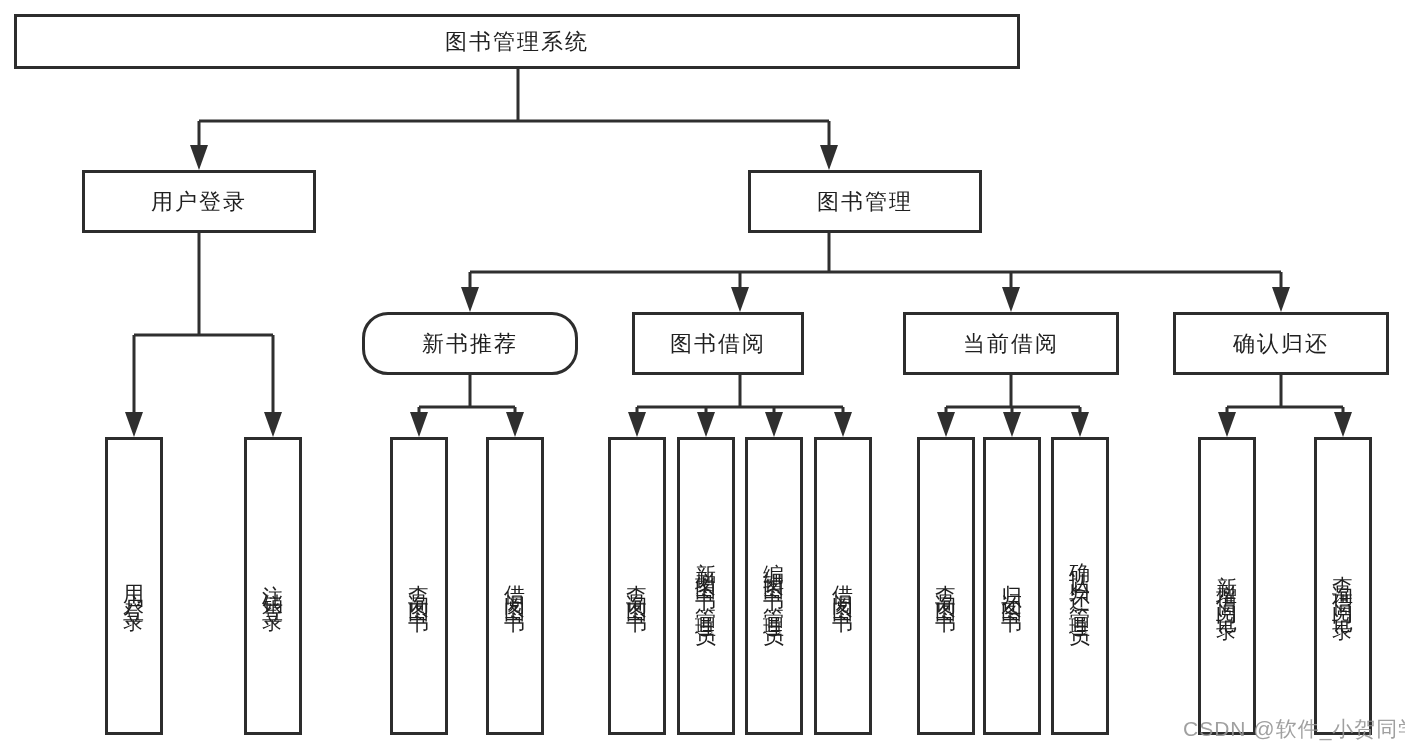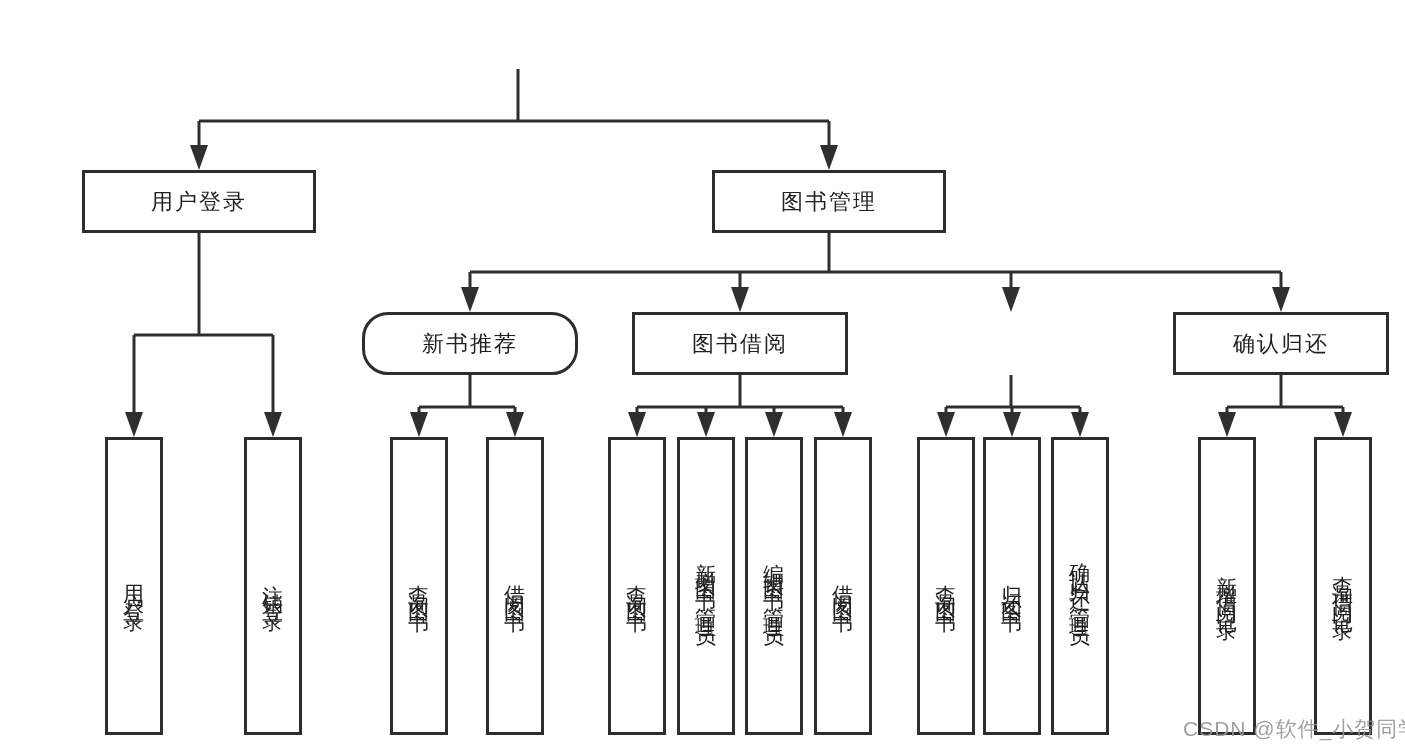--- a/index.html
+++ b/index.html
@@ -63,23 +63,23 @@
     top: 715px;
     font-size: 21px;
     color: rgba(150, 150, 150, 0.9);
     letter-spacing: 1px;
     z-index: 3;
     white-space: nowrap;
   }
   
   #node-root      { left: 14px;  top: 14px;  width: 1006px; height: 55px; }
   #node-l1-0      { left: 82px;  top: 170px; width: 234px;  height: 63px; }
-  #node-l1-1      { left: 712px; top: 170px; width: 234px;  height: 63px; }
+  #node-l1-1      { left: 748px; top: 170px; width: 234px;  height: 63px; }
   #node-l2-0 { left: 362px;  top: 312px; width: 216px; height: 63px; border-radius: 26px; }
-  #node-l2-1 { left: 632px;  top: 312px; width: 216px; height: 63px; }
+  #node-l2-1 { left: 632px;  top: 312px; width: 172px; height: 63px; }
   #node-l2-2 { left: 903px;  top: 312px; width: 216px; height: 63px; }
   #node-l2-3 { left: 1173px; top: 312px; width: 216px; height: 63px; }
   #leaf-a1 { left: 105px; }
   #leaf-a2 { left: 244px; }
   #leaf-b1 { left: 390px; }
   #leaf-b2 { left: 486px; }
   #leaf-c1 { left: 608px; }
   #leaf-c2 { left: 677px; }
   #leaf-c3 { left: 745px; }
   #leaf-c4 { left: 814px; }
@@ -130,34 +130,40 @@
       <polygon points="765,412 783,412 774,437"></polygon>
       <polygon points="834,412 852,412 843,437"></polygon>
       <polygon points="937,412 955,412 946,437"></polygon>
       <polygon points="1003,412 1021,412 1012,437"></polygon>
       <polygon points="1071,412 1089,412 1080,437"></polygon>
       <polygon points="1218,412 1236,412 1227,437"></polygon>
       <polygon points="1334,412 1352,412 1343,437"></polygon>
     </g>
   </svg>
 
+  <div id="node-root" class="hbox">
+    <span>图书管理系统</span>
+  </div>
 
   <div id="node-l1-0" class="hbox">
     <span>用户登录</span>
   </div>
   <div id="node-l1-1" class="hbox">
     <span>图书管理</span>
   </div>
 
   <div id="node-l2-0" class="hbox">
     <span>新书推荐</span>
   </div>
   <div id="node-l2-1" class="hbox">
     <span>图书借阅</span>
   </div>
+  <div id="node-l2-2" class="hbox">
+    <span>当前借阅</span>
+  </div>
   <div id="node-l2-3" class="hbox">
     <span>确认归还</span>
   </div>
 
   <div id="leaf-a1" class="vbox">
     <span class="vlabel">用户登录</span>
   </div>
   <div id="leaf-a2" class="vbox">
     <span class="vlabel">注销登录</span>
   </div>

